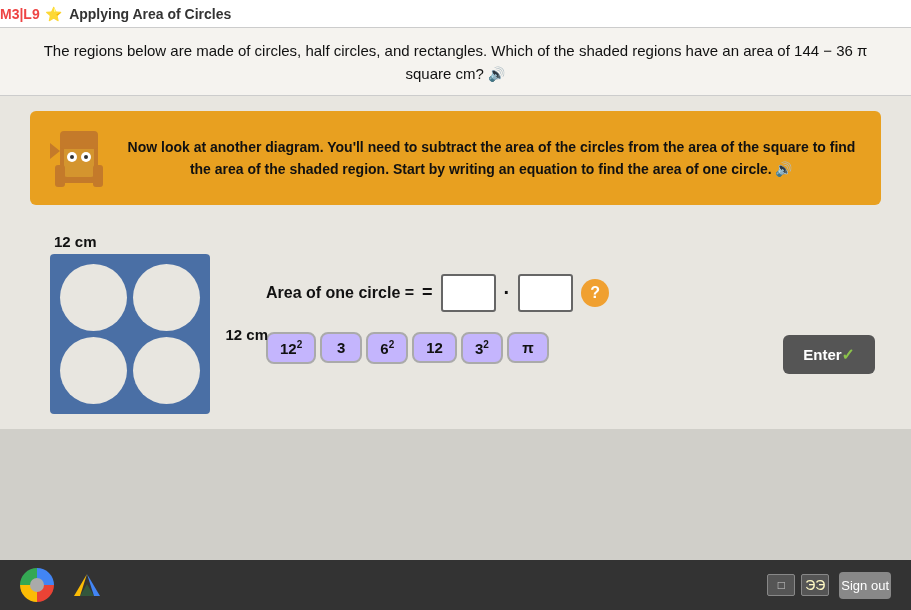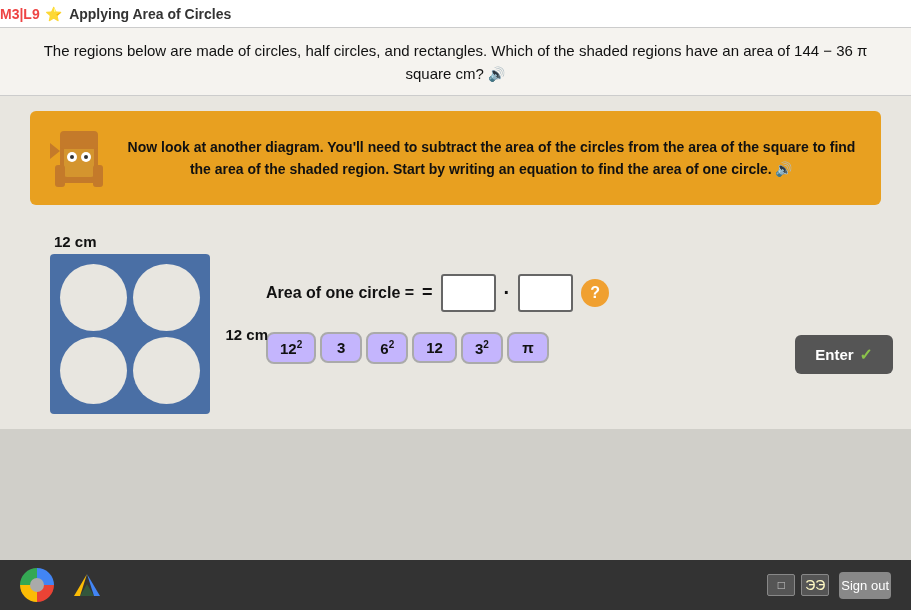--- a/index.html
+++ b/index.html
@@ -200,33 +200,33 @@
       min-width: 42px;
       text-align: center;
     }
     .option-btn sup {
       font-size: 10px;
     }
 
     
     .enter-btn {
       position: absolute;
-      right: 18px;
+      right: 36px;
       bottom: 55px;
       background: #555;
       color: #fff;
       border: none;
       border-radius: 6px;
       padding: 10px 20px;
       font-size: 15px;
       font-weight: bold;
       cursor: pointer;
       display: flex;
       align-items: center;
-      gap: 6px;
+      gap: 0;
     }
 
     
     .bottom-bar {
       position: absolute;
       bottom: 0;
       left: 0;
       width: 100%;
       height: 50px;
       background: #333;

